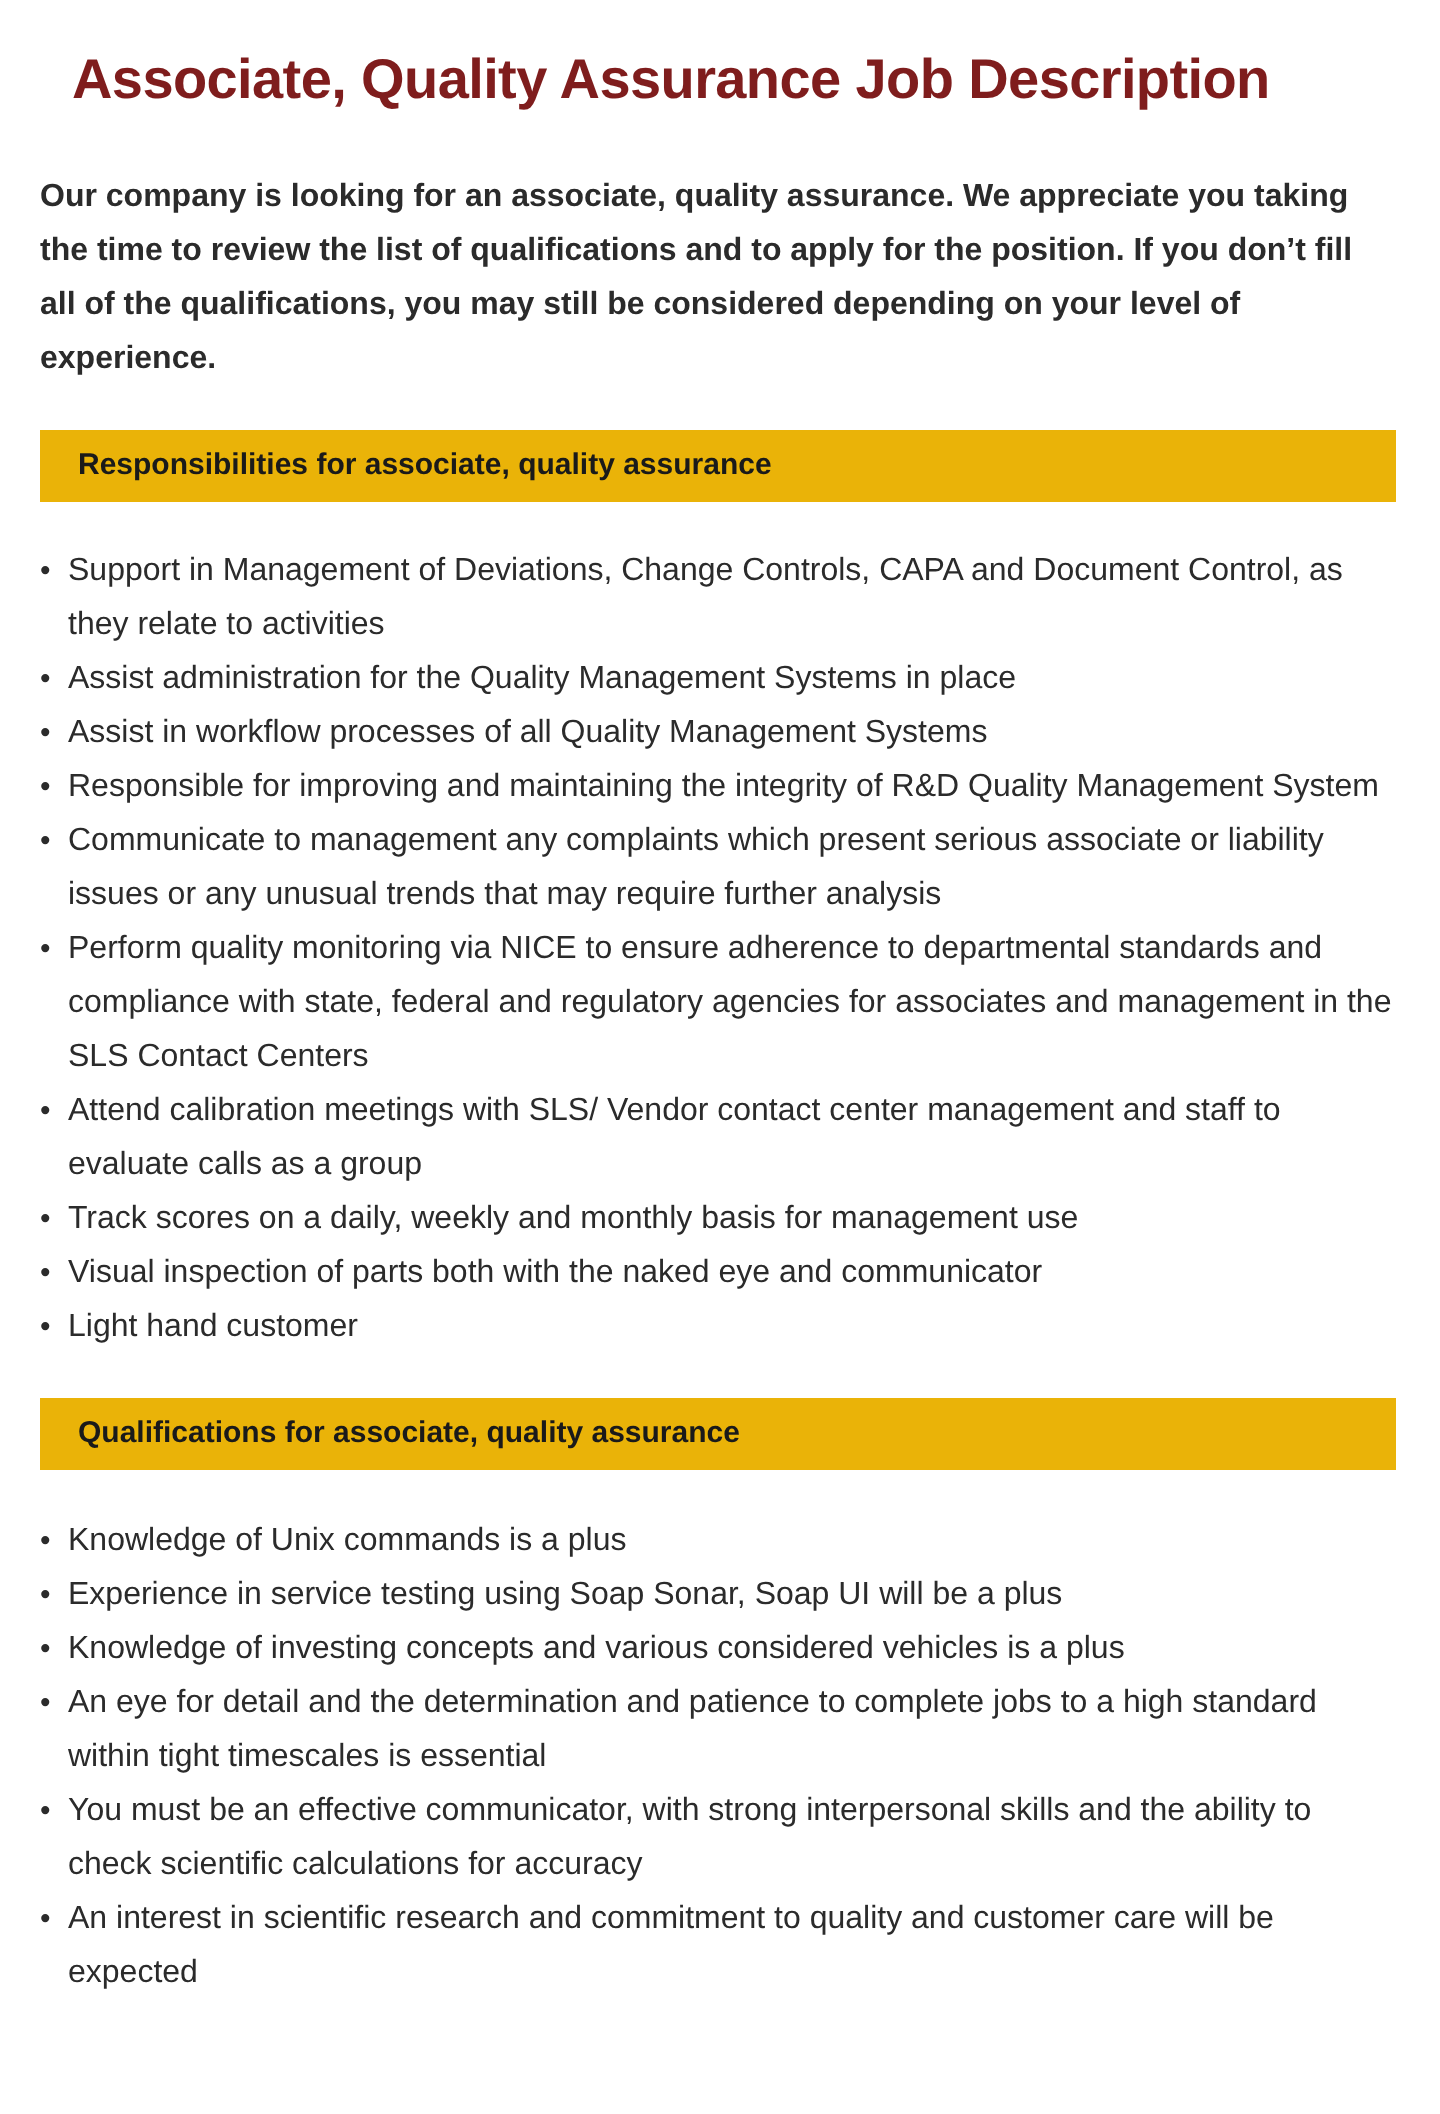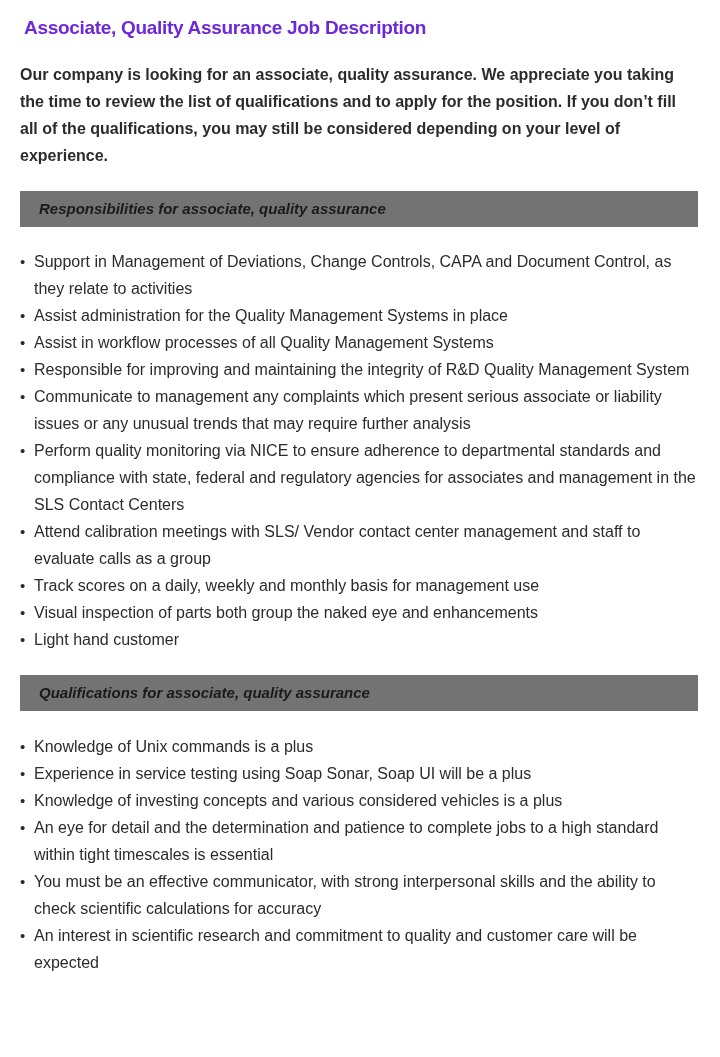--- a/index.html
+++ b/index.html
@@ -18,53 +18,52 @@
   }
 
   .page {
     width: 720px;
     height: 1057px;
     padding: 0;
     position: relative;
   }
 
   .page-title {
-    margin: 4px;
+    margin: 16px;
     padding: 6px 20px 0 20px;
-    font-size: 19px;
+    font-size: 28px;
     line-height: 36px;
     font-weight: bold;
     letter-spacing: -0.3px;
-    color: #6d28d9;
+    color: #7f1d1d;
     white-space: nowrap;
   }
 
   .intro {
     margin: 0;
     padding: 11px 39px 0 20px;
     font-size: 16px;
     line-height: 27px;
     color: #2b2b2b;
     font-weight: bold;
   }
 
   .section {
     margin: 0;
     padding: 0;
   }
 
   .section-header {
-    background: #737373;
+    background: #eab308;
     margin: 22px 22px 0 20px;
     padding: 9px 0 9px 19px;
     font-size: 15px;
     line-height: 18px;
     font-weight: bold;
     color: #1a1a1a;
-    font-style: italic;
   }
 
   .bullet-list {
     list-style: none;
     margin: 0;
     padding: 21px 22px 0 20px;
   }
 
   .bullet-list li {
     position: relative;
@@ -102,21 +101,21 @@
     <div class="section-header">Responsibilities for associate, quality assurance</div>
     <ul class="bullet-list">
         <li>Support in Management of Deviations, Change Controls, CAPA and Document Control, as they relate to activities</li>
         <li>Assist administration for the Quality Management Systems in place</li>
         <li>Assist in workflow processes of all Quality Management Systems</li>
         <li>Responsible for improving and maintaining the integrity of R&amp;D Quality Management System</li>
         <li>Communicate to management any complaints which present serious associate or liability issues or any unusual trends that may require further analysis</li>
         <li>Perform quality monitoring via NICE to ensure adherence to departmental standards and compliance with state, federal and regulatory agencies for associates and management in the SLS Contact Centers</li>
         <li>Attend calibration meetings with SLS/ Vendor contact center management and staff to evaluate calls as a group</li>
         <li>Track scores on a daily, weekly and monthly basis for management use</li>
-        <li>Visual inspection of parts both group the naked eye and enhancements</li>
+        <li>Visual inspection of parts both with the naked eye and communicator</li>
         <li>Light hand customer</li>
       </ul>
   </section>
 
   <section class="section section--qualifications">
     <div class="section-header">Qualifications for associate, quality assurance</div>
     <ul class="bullet-list">
         <li>Knowledge of Unix commands is a plus</li>
         <li>Experience in service testing using Soap Sonar, Soap UI will be a plus</li>
         <li>Knowledge of investing concepts and various considered vehicles is a plus</li>

